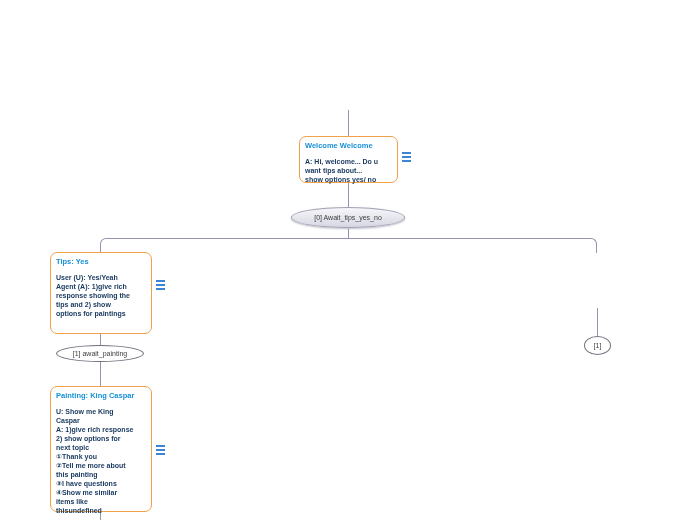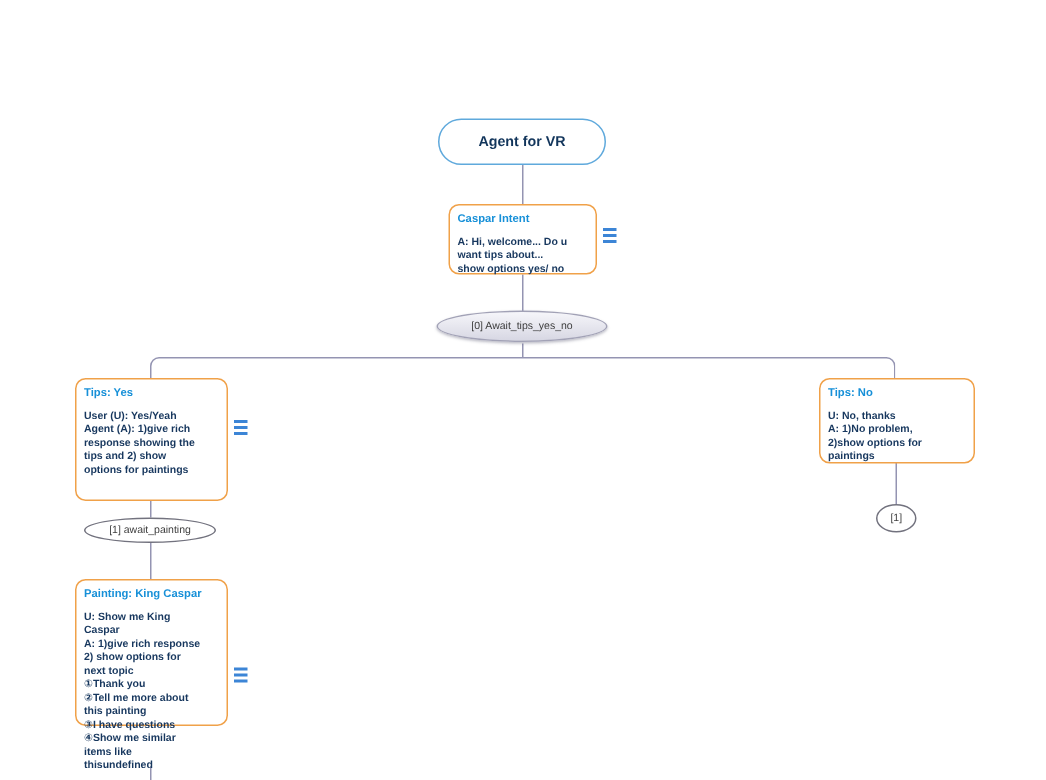--- a/index.html
+++ b/index.html
@@ -49,35 +49,32 @@
   
   .menu-icon{position:absolute;width:10px;cursor:pointer;}
   .menu-icon i{display:block;width:9px;height:2px;background:#3c85d6;margin:0 0 2px 0;}
   .menu-icon i:last-child{margin-bottom:0;}
 </style>
 </head>
 <body>
 
 <div class="canvas">
 
-  <div class="pill">
-    <span>Agent for VR</span>
-  </div>
 
   <div class="conn-v" style="left:348px;top:110px;height:26px"></div>
   <div class="conn-v" style="left:348px;top:183px;height:25px"></div>
   <div class="conn-v" style="left:348px;top:229px;height:9px"></div>
   <div class="branch"></div>
   <div class="conn-v" style="left:100px;top:318px;height:27px"></div>
   <div class="conn-v" style="left:100px;top:362px;height:24px"></div>
   <div class="conn-v" style="left:100px;top:511px;height:9px"></div>
   <div class="conn-v" style="left:597px;top:308px;height:29px"></div>
 
   <div class="intent-box" style="left:299px;top:136px;width:99px;height:47px">
-    <div class="intent-title">Caspar Intent</div>
+    <div class="intent-title">Welcome Welcome</div>
     <div class="intent-body">A: Hi, welcome... Do u
 want tips about...
 show options yes/ no</div>
   </div>
   <div class="menu-icon" style="left:402px;top:152px">
       <i></i>
       <i></i>
       <i></i>
     </div>
 
@@ -92,37 +89,30 @@
 response showing the
 tips and 2) show
 options for paintings</div>
   </div>
   <div class="menu-icon" style="left:156px;top:280px">
       <i></i>
       <i></i>
       <i></i>
     </div>
 
-  <div class="intent-box" style="left:546px;top:252px;width:104px;height:57px">
-    <div class="intent-title">Tips: No</div>
-    <div class="intent-body">U: No, thanks
-A: 1)No problem,
-2)show options for
-paintings</div>
-  </div>
 
   <div class="ellipse outline" style="left:56px;top:345px;width:88px;height:17px">
     <span>[1] await_painting</span>
   </div>
 
   <div class="ellipse outline" style="left:584px;top:336px;width:27px;height:19px">
     <span>[1]</span>
   </div>
 
-  <div class="intent-box" style="left:50px;top:386px;width:102px;height:98px">
+  <div class="intent-box" style="left:50px;top:386px;width:102px;height:126px">
     <div class="intent-title">Painting: King Caspar</div>
     <div class="intent-body">U: Show me King
 Caspar
 A: 1)give rich response
 2) show options for
 next topic
 ①Thank you
 ②Tell me more about
 this painting
 ③I have questions

